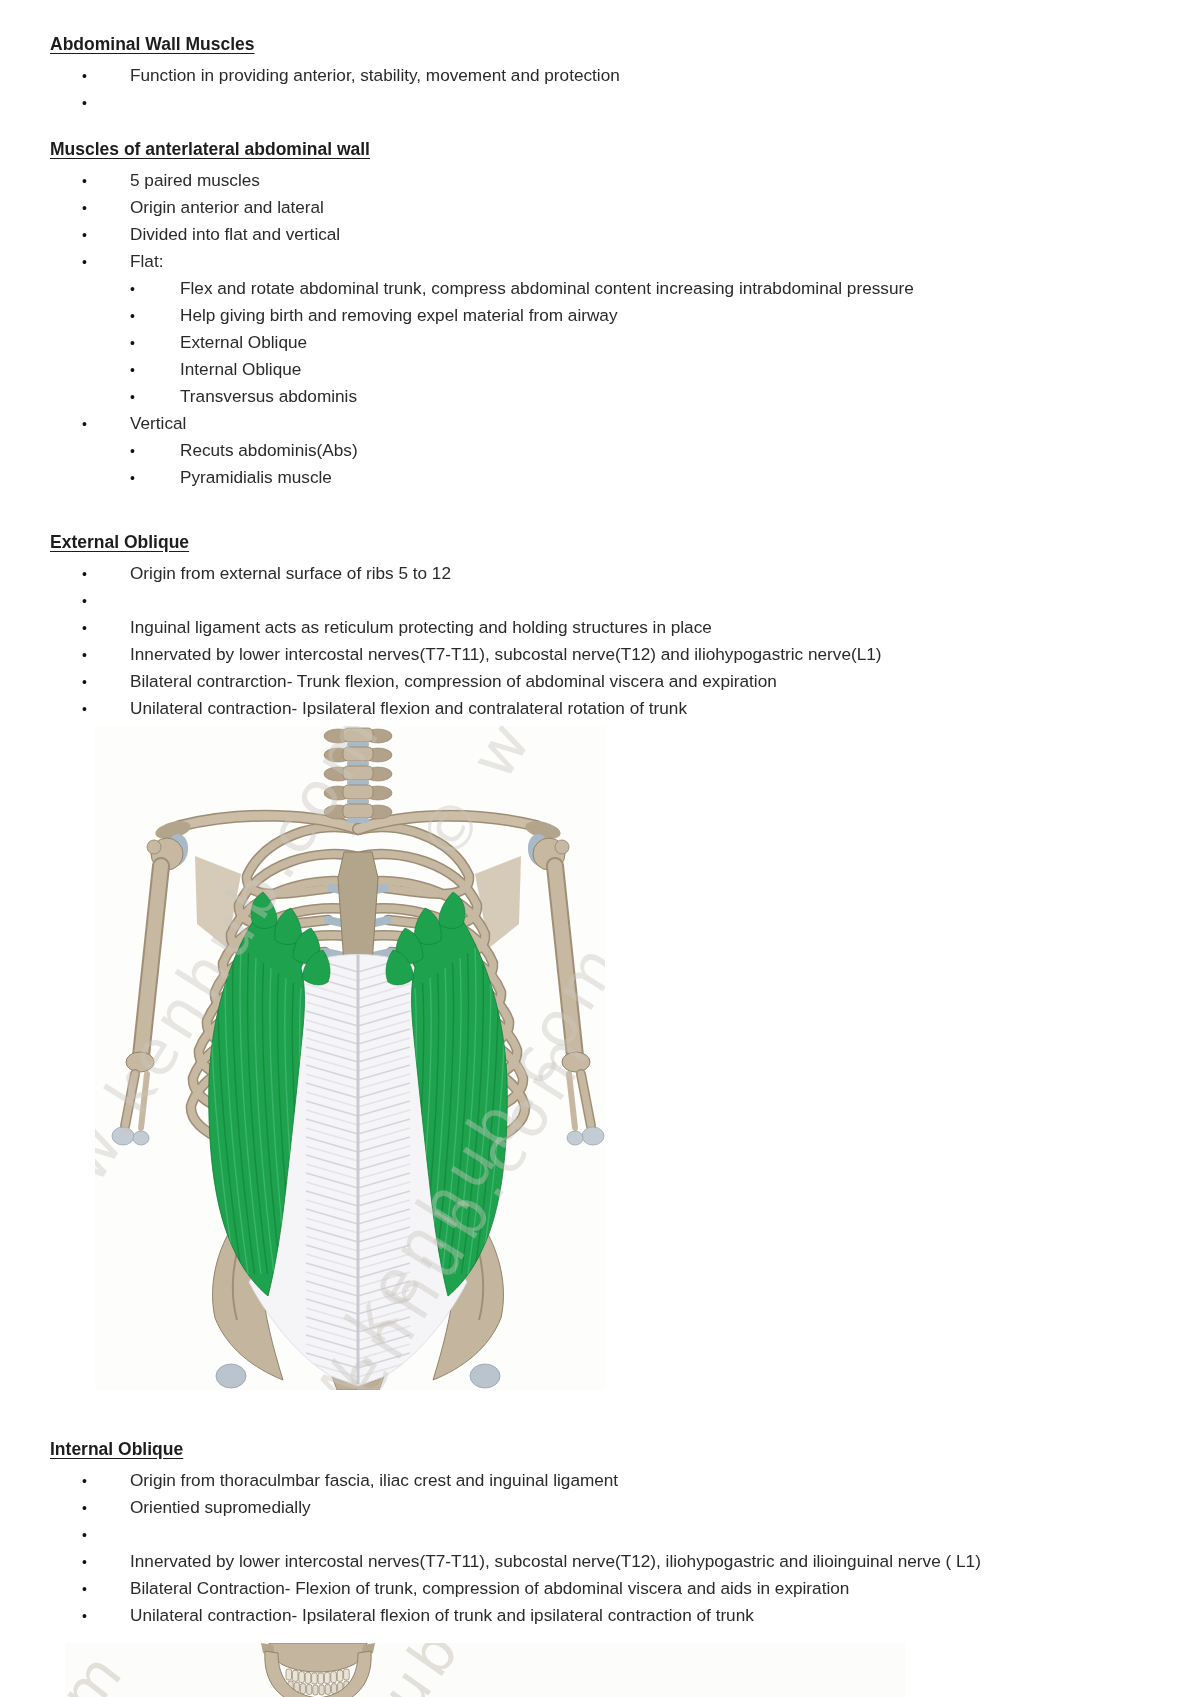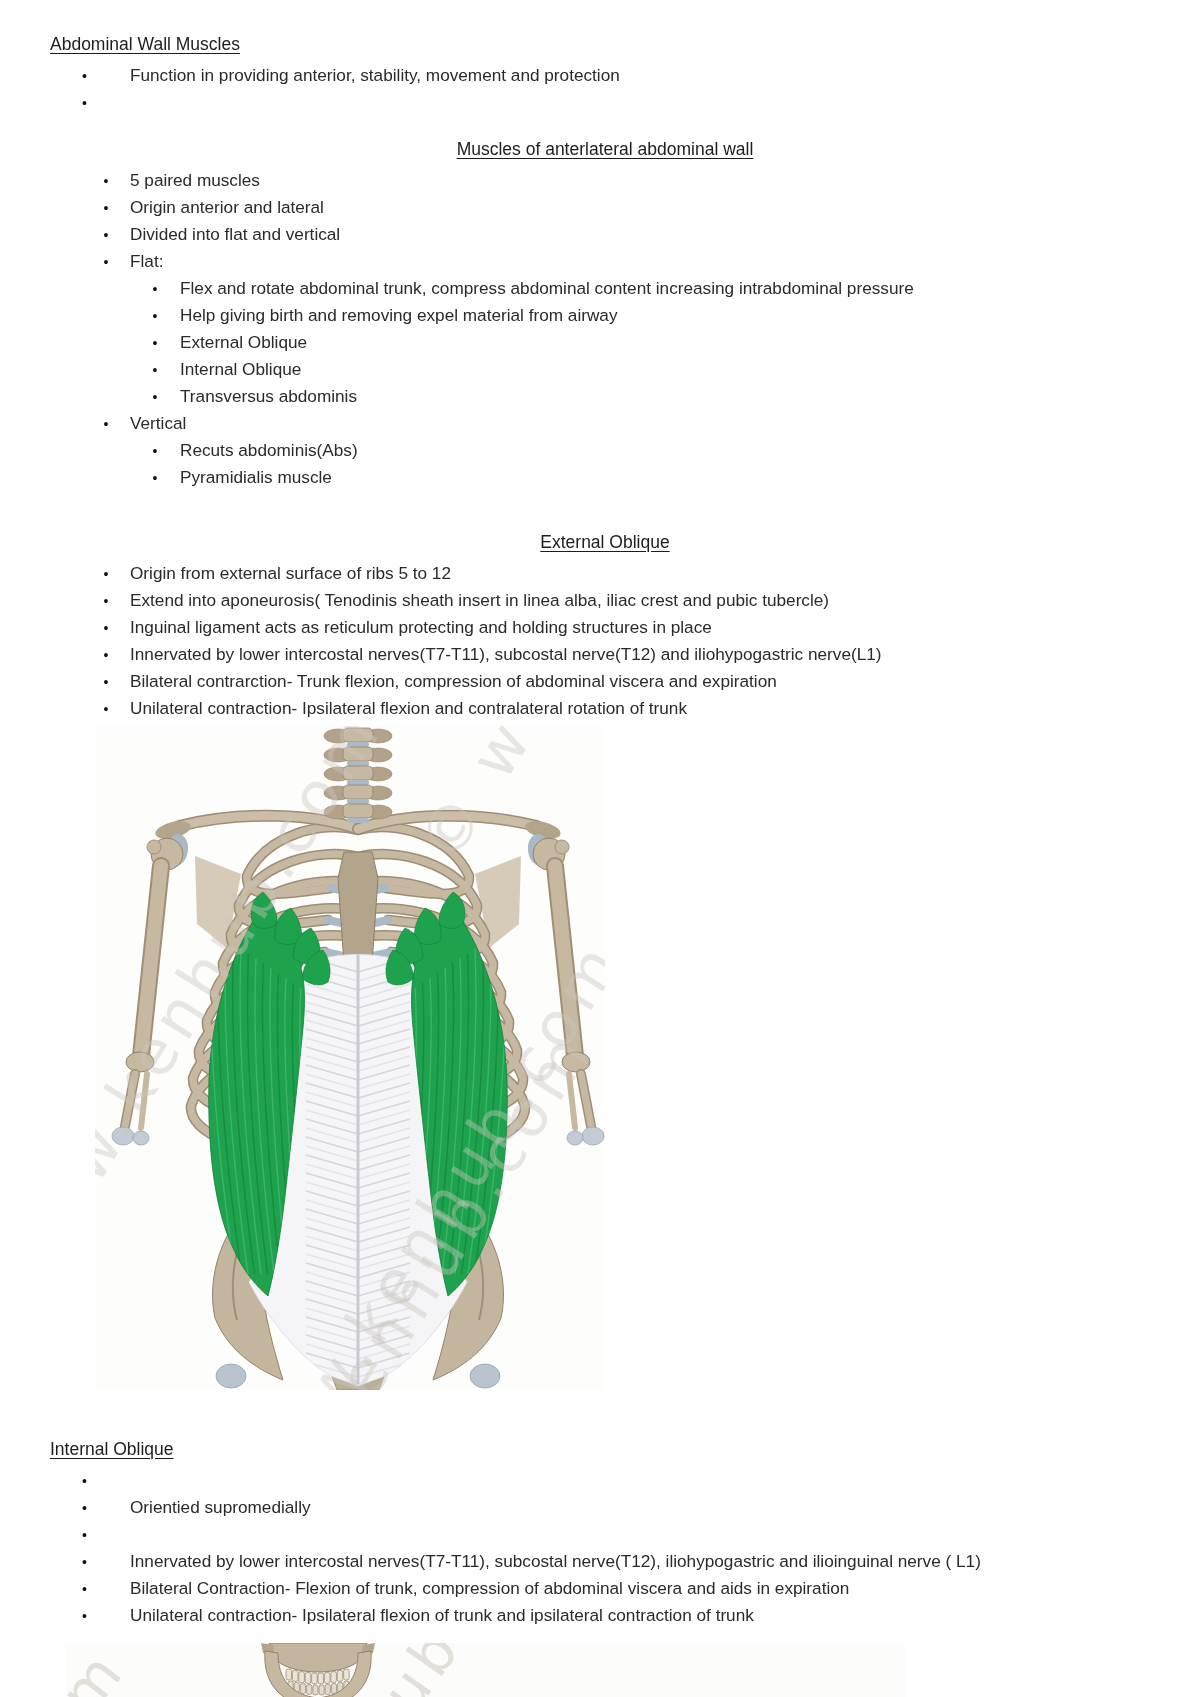--- a/index.html
+++ b/index.html
@@ -3,25 +3,25 @@
 <meta charset="utf-8">
 <style>
   html,body{margin:0;padding:0;background:#ffffff;}
   .page{
     position:relative;width:1200px;height:1697px;background:#ffffff;
     font-family:"Liberation Sans", sans-serif;color:#272727;overflow:hidden;
     padding:0;box-sizing:border-box;
   }
   .content{padding:33px 40px 0 50px;}
   .section{margin:0;}
-  .section + .section{margin-top:22px;text-align:center;}
+  .section + .section{margin-top:22px;}
   .section.gap-lg{margin-top:40px;}
   .section.after-figure{margin-top:48px;}
   .heading{
-    display:inline-block;font-size:17.5px;font-weight:normal;color:#1d1d1d;
+    display:inline-block;font-size:17.5px;font-weight:bold;color:#1d1d1d;
     text-decoration:underline;text-underline-offset:3px;line-height:22px;margin-bottom:7px;
   }
   .items{display:block;}
   .item{display:flex;align-items:center;height:27px;font-size:17.2px;color:#2a2a2a;}
   .item .dot{flex:0 0 auto;font-size:14px;color:#111;}
   .item .txt{white-space:nowrap;}
   .item.l1{padding-left:32px;}
   .item.l1 .dot{width:48px;}
   .item.l2{padding-left:80px;}
   .item.l2 .dot{width:50px;}
@@ -105,21 +105,20 @@
 
     <div class="section gap-lg">
       <div class="heading">External Oblique</div>
       <div class="items">
           <div class="item l1">
             <span class="dot">•</span>
             <span class="txt">Origin from external surface of ribs 5 to 12</span>
           </div>
           <div class="item l1">
             <span class="dot">•</span>
-            <span class="txt">Extend into aponeurosis( Tenodinis sheath insert in linea alba, iliac crest and pubic tubercle)</span>
           </div>
           <div class="item l1">
             <span class="dot">•</span>
             <span class="txt">Inguinal ligament acts as reticulum protecting and holding structures in place</span>
           </div>
           <div class="item l1">
             <span class="dot">•</span>
             <span class="txt">Innervated by lower intercostal nerves(T7-T11), subcostal nerve(T12) and iliohypogastric nerve(L1)</span>
           </div>
           <div class="item l1">
@@ -319,20 +318,21 @@
         <text transform="translate(150,880) rotate(-58)">www.kenhub.com</text>
         <text transform="translate(358,140) rotate(-58)">© www.kenhub</text>
       </g>
     </svg>
 
     <div class="section after-figure">
       <div class="heading">Internal Oblique</div>
       <div class="items">
           <div class="item l1">
             <span class="dot">•</span>
+            <span class="txt">Origin from thoraculmbar fascia, iliac crest and inguinal ligament</span>
           </div>
           <div class="item l1">
             <span class="dot">•</span>
             <span class="txt">Orientied supromedially</span>
           </div>
           <div class="item l1">
             <span class="dot">•</span>
           </div>
           <div class="item l1">
             <span class="dot">•</span>

